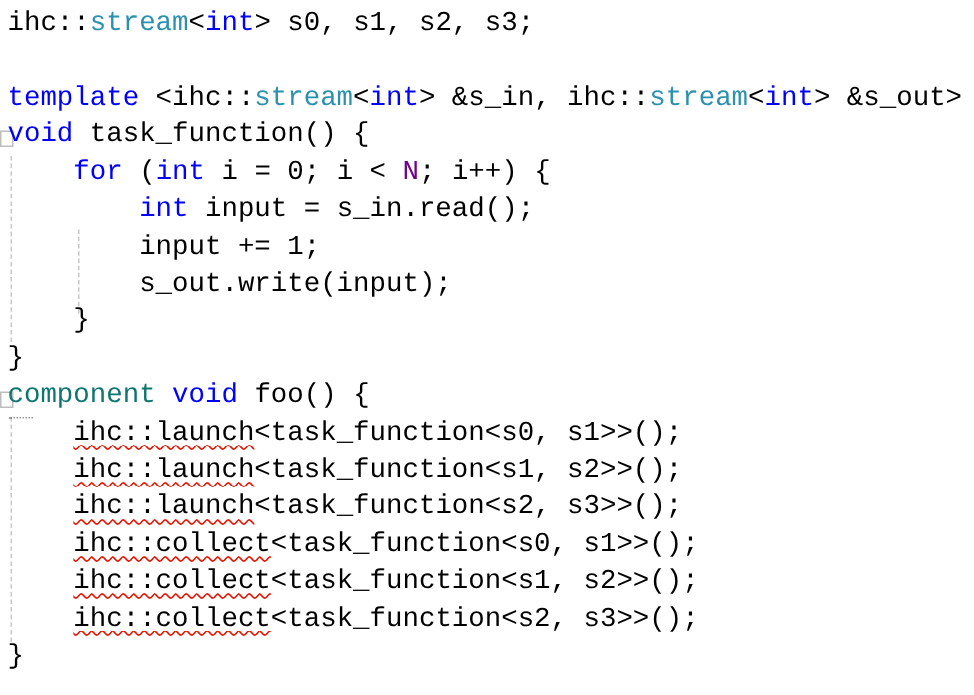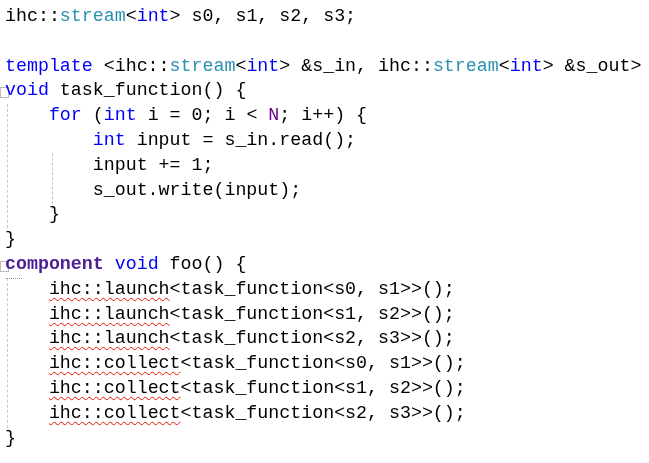--- a/index.html
+++ b/index.html
@@ -32,21 +32,21 @@
     white-space: pre;
   }
   .line {
     height: 24.8px;
     position: relative;
     white-space: pre;
   }
   .kw { color: #0000ff; }
   .type { color: #2b91af; }
   .macro { color: #6f008a; }
-  .ckw { color: #4c1d95; font-weight: bold; }
+  .ckw { color: #0f766e; }
   .squiggle {
     text-decoration: underline wavy #e51400;
     text-decoration-thickness: 1px;
     text-underline-offset: 3px;
   }
   .guide {
     position: absolute;
     width: 0;
     border-left: 1px dashed #c8c8c8;
   }

